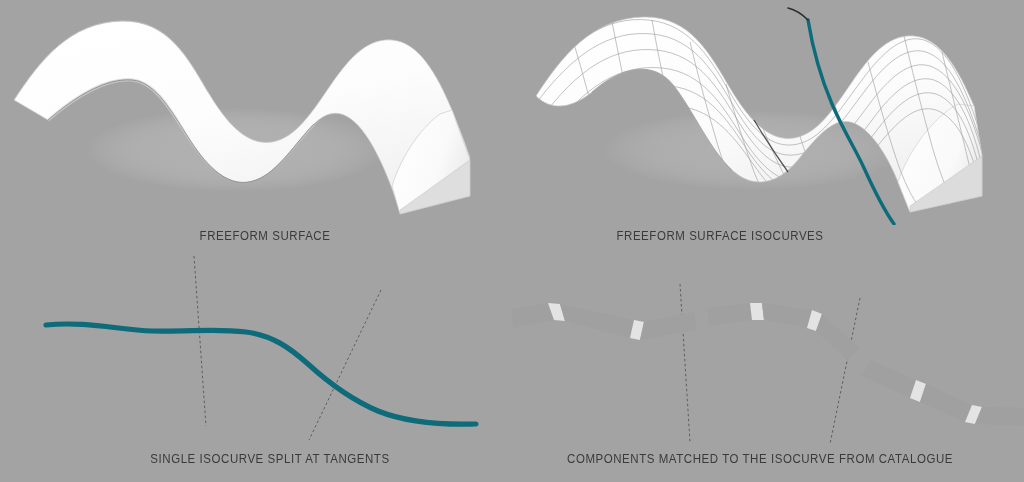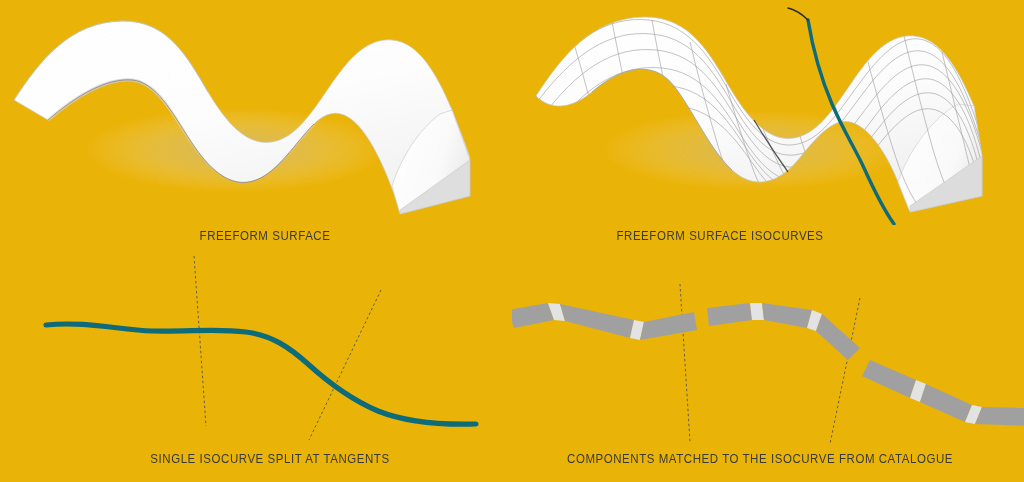--- a/index.html
+++ b/index.html
@@ -8,21 +8,21 @@
     padding: 0;
     background: #ffffff;
   }
   body {
     font-family: "Liberation Sans", sans-serif;
   }
   #figure {
     position: relative;
     width: 1024px;
     height: 482px;
-    background: #eab308;
+    background: #a3a3a3;
     overflow: hidden;
   }
   .panel {
     position: absolute;
   }
   .panel-art {
     position: absolute;
     left: 0;
     top: 0;
   }

